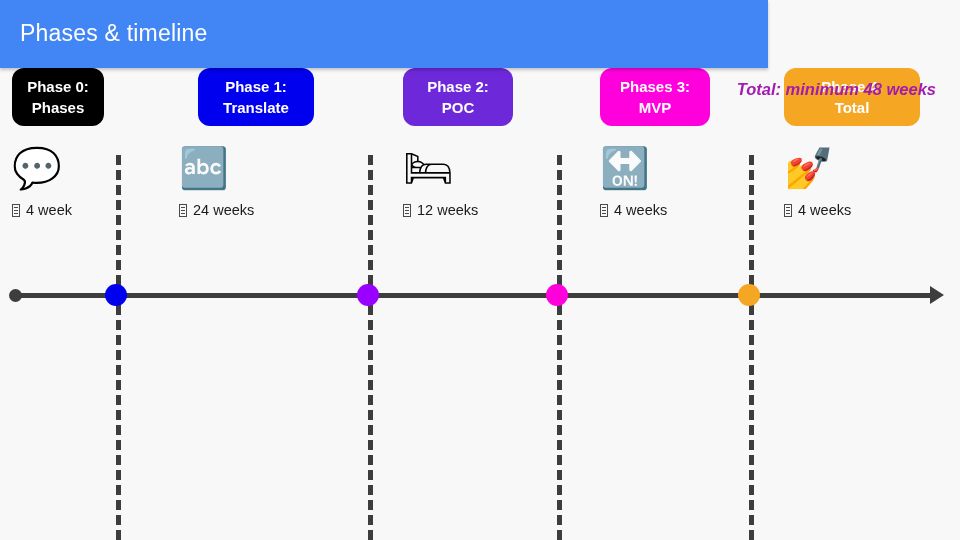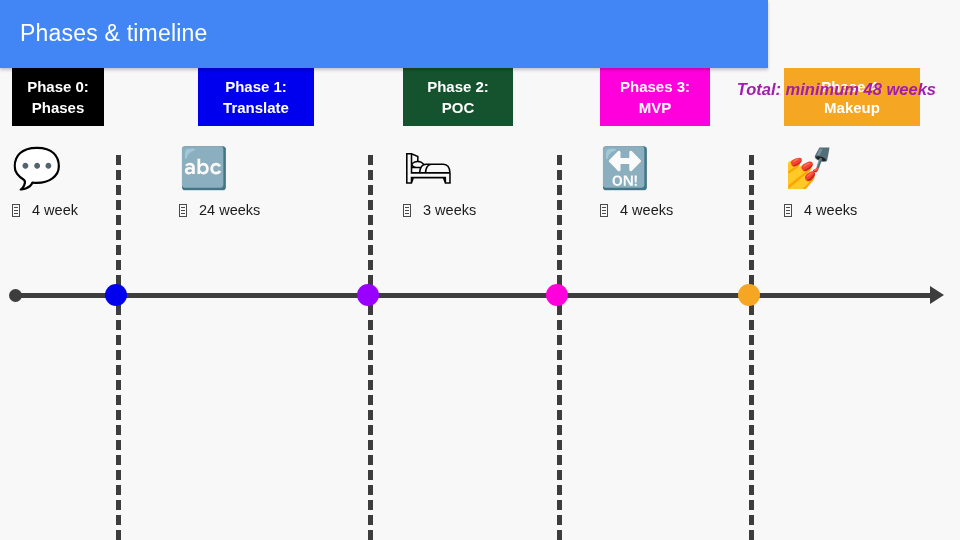--- a/index.html
+++ b/index.html
@@ -122,39 +122,40 @@
     align-items: center;
     justify-content: center;
     color: #ffffff;
     font-weight: bold;
     font-size: 15px;
     line-height: 21px;
     padding: 8px 14px;
     box-sizing: border-box;
     text-align: center;
     white-space: nowrap;
+    border-radius: 12px;
   }
   .phase-chip .chip-line { display: block; }
 
   .phase-icon {
     margin-top: 14px;
     height: 56px;
     display: flex;
     align-items: center;
     font-size: 40px;
     line-height: 1;
     letter-spacing: 2px;
   }
   .phase-duration {
     margin-top: 6px;
     font-size: 14.5px;
     color: #1a1a1a;
     display: flex;
     align-items: center;
-    gap: 12px;
+    gap: 6px;
     white-space: nowrap;
   }
   .tofu {
     display: inline-block;
     width: 8px;
     height: 13px;
     border: 1px solid #4a4a4a;
     box-sizing: border-box;
     position: relative;
     flex: 0 0 auto;
@@ -214,45 +215,45 @@
           <span class="chip-line">Phase 1:</span>
           <span class="chip-line">Translate</span>
         </div>
         <div class="phase-icon">🔤</div>
         <div class="phase-duration">
           <span class="tofu"></span>
           <span>24 weeks</span>
         </div>
       </div>
       <div class="phase-col" style="left: 403px;">
-        <div class="phase-chip" style="background: #14532d; width: 110px;">
+        <div class="phase-chip" style="background: #6d28d9; width: 110px;">
           <span class="chip-line">Phase 2:</span>
           <span class="chip-line">POC</span>
         </div>
         <div class="phase-icon">🛏</div>
         <div class="phase-duration">
           <span class="tofu"></span>
-          <span>3 weeks</span>
+          <span>12 weeks</span>
         </div>
       </div>
       <div class="phase-col" style="left: 600px;">
         <div class="phase-chip" style="background: rgb(255, 0, 221); width: 110px;">
           <span class="chip-line">Phases 3:</span>
           <span class="chip-line">MVP</span>
         </div>
         <div class="phase-icon">🔛</div>
         <div class="phase-duration">
           <span class="tofu"></span>
           <span>4 weeks</span>
         </div>
       </div>
       <div class="phase-col" style="left: 784px;">
         <div class="phase-chip" style="background: rgb(245, 166, 35); width: 136px;">
           <span class="chip-line">Phase 4:</span>
-          <span class="chip-line">Makeup</span>
+          <span class="chip-line">Total</span>
         </div>
         <div class="phase-icon">💅</div>
         <div class="phase-duration">
           <span class="tofu"></span>
           <span>4 weeks</span>
         </div>
       </div>
     </div>
 
 </div>

